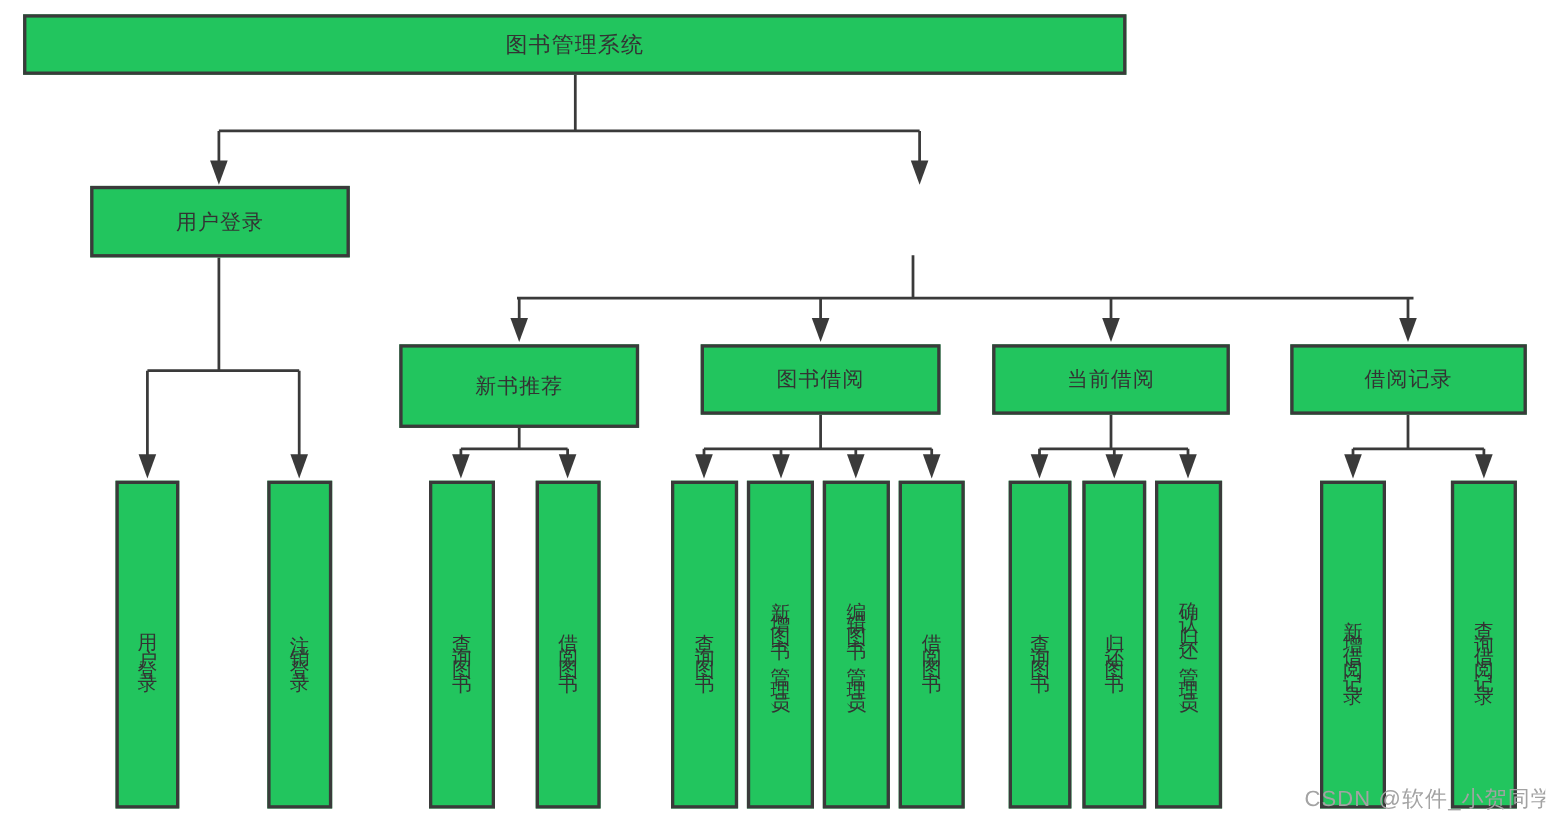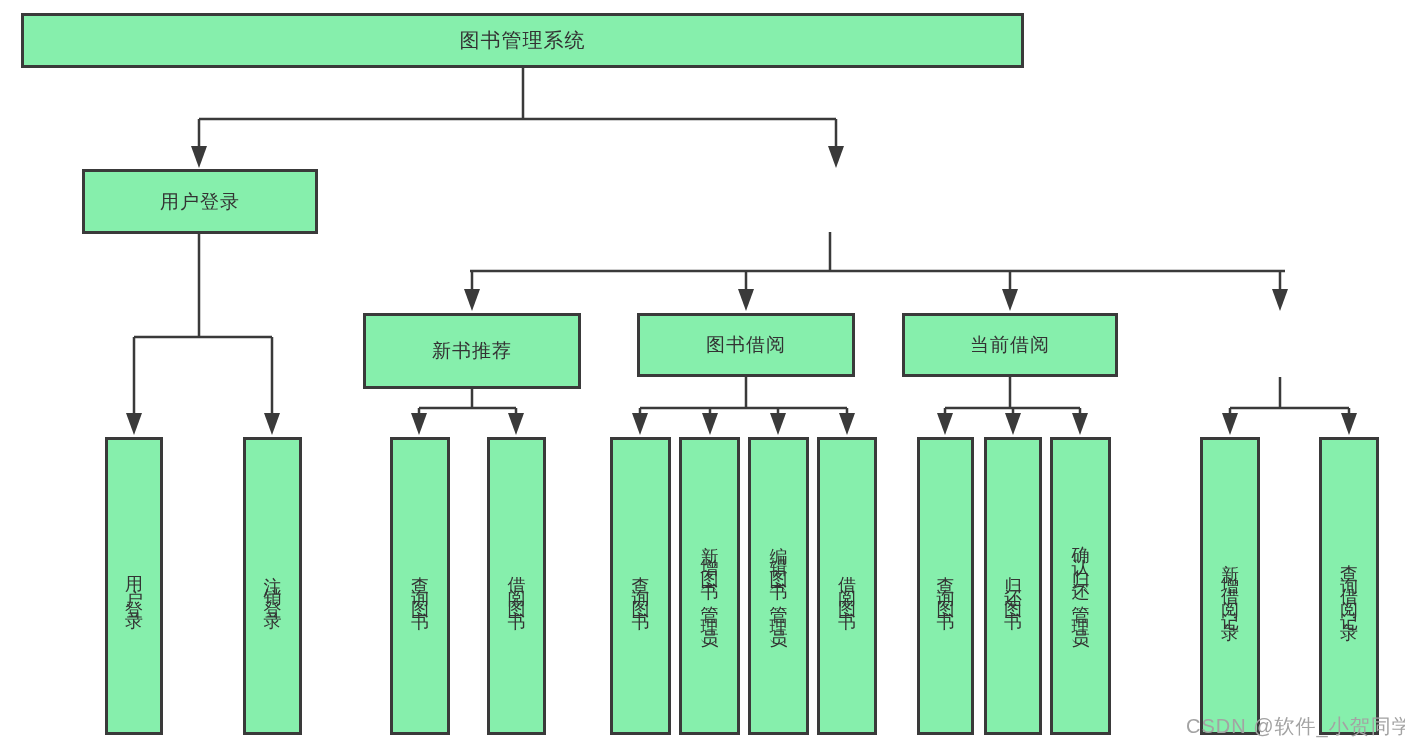--- a/index.html
+++ b/index.html
@@ -8,21 +8,21 @@
     width:1405px;height:747px;
     background:#ffffff;
     font-family:"Liberation Sans","DejaVu Sans",sans-serif;
     overflow:hidden;
   }
   .connectors{position:absolute;left:0;top:0;width:1405px;height:747px;}
   .box{
     position:absolute;
     box-sizing:border-box;
     border:3px solid #3a3a3a;
-    background:#86efac;
+    background:#22c55e;
     display:flex;
     align-items:center;
     justify-content:center;
     color:#333333;
     font-size:19px;
     letter-spacing:1px;
     text-align:center;
     z-index:2;
   }
   .leaf{
@@ -81,20 +81,21 @@
     </g>
   </svg>
 
   <div class="box root-box" style="left:21px;top:13px;width:1003px;height:55px">图书管理系统</div>
 
   <div class="box" style="left:82px;top:169px;width:236px;height:65px">用户登录</div>
 
   <div class="box" style="left:363px;top:313px;width:218px;height:76px">新书推荐</div>
   <div class="box" style="left:637px;top:313px;width:218px;height:64px">图书借阅</div>
   <div class="box" style="left:902px;top:313px;width:216px;height:64px">当前借阅</div>
+  <div class="box" style="left:1173px;top:313px;width:215px;height:64px">借阅记录</div>
 
   <div class="box leaf" style="left:105px;top:437px;width:58px;height:298px">用户登录</div>
   <div class="box leaf" style="left:243px;top:437px;width:59px;height:298px">注销登录</div>
 
   <div class="box leaf" style="left:390px;top:437px;width:60px;height:298px">查询图书</div>
   <div class="box leaf" style="left:487px;top:437px;width:59px;height:298px">借阅图书</div>
 
   <div class="box leaf" style="left:610px;top:437px;width:61px;height:298px">查询图书</div>
   <div class="box leaf" style="left:679px;top:437px;width:61px;height:298px">新增图书（管理员）</div>
   <div class="box leaf" style="left:748px;top:437px;width:61px;height:298px">编辑图书（管理员）</div>

